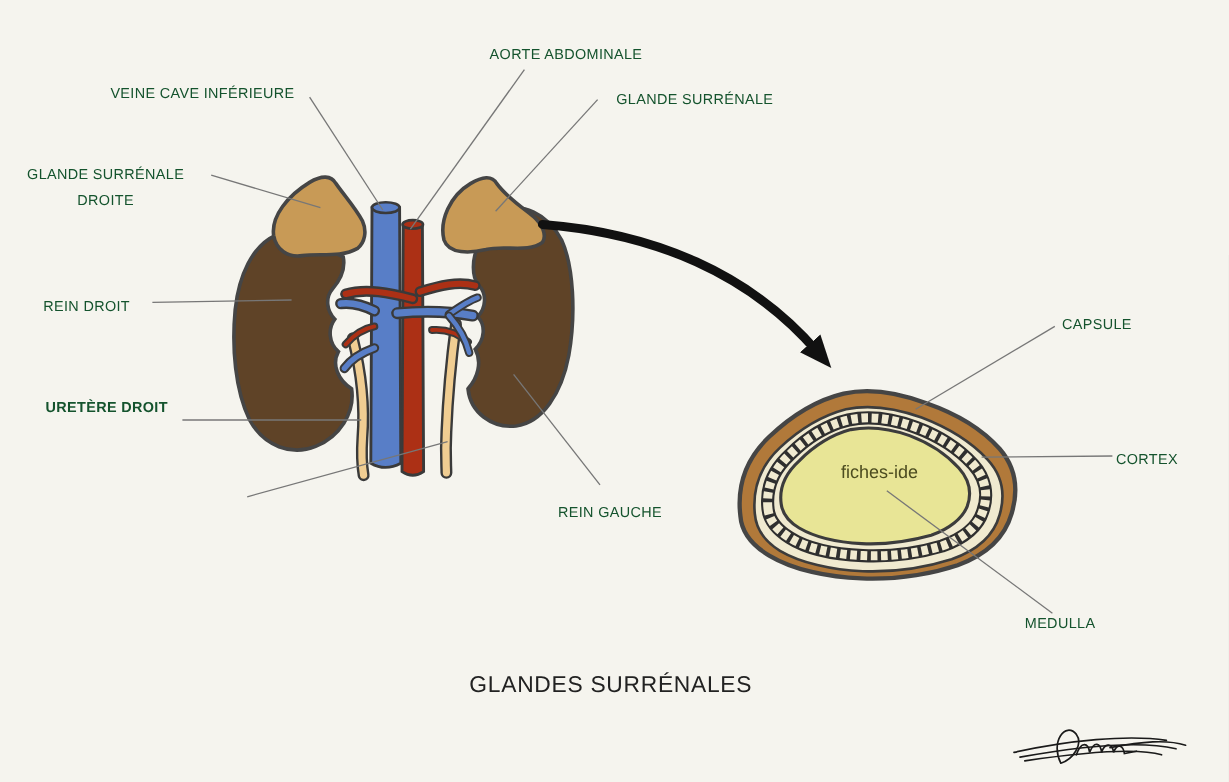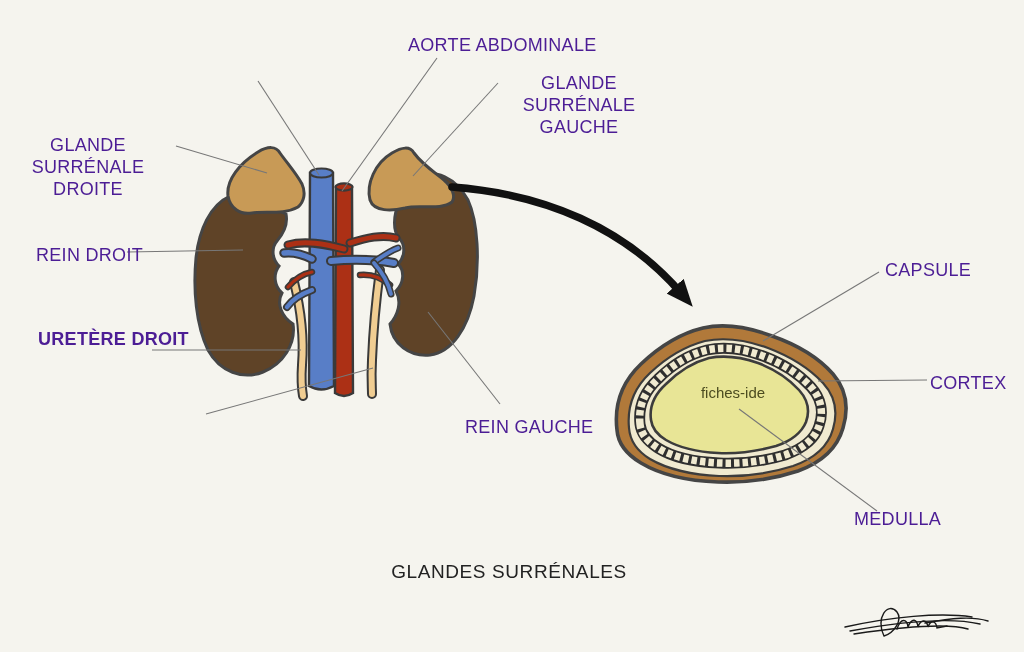--- a/index.html
+++ b/index.html
@@ -4,23 +4,23 @@
 <style>
   html,body{margin:0;padding:0;background:#e9e9e4;}
   .canvas{
     position:relative;width:1024px;height:652px;overflow:hidden;
     background:#f5f4ee;
     font-family:"Liberation Sans",sans-serif;
   }
   .canvas svg{position:absolute;left:0;top:0;}
   .lbl{
     position:absolute;
-    font-size:18px;
+    font-size:12px;
     letter-spacing:.3px;
-    color:#4c1d95;
+    color:#14532d;
     white-space:nowrap;
     line-height:22px;
   }
   .lbl.center{text-align:center;white-space:normal;}
   .title{
     position:absolute;
     font-size:19px;
     font-weight:normal;
     letter-spacing:.6px;
     color:#222;
@@ -118,24 +118,24 @@
       <path d="M845,627 C890,617 940,612 972,617"></path>
       <path d="M850,631 C900,622 950,617 980,624"></path>
       <path d="M854,634 C902,627 948,623 968,629"></path>
       <path d="M884,636 C875,618 888,601 897,612 C903,620 894,633 884,636"></path>
       <path d="M897,629 C901,617 907,619 908,627 C912,617 917,619 918,627 C921,618 927,620 928,627 C931,619 936,621 937,628 L947,626"></path>
       <path d="M925,623 C952,618 972,616 988,621"></path>
     </g>
   </svg>
 
   <div class="lbl" style="left:408px;top:34px;">AORTE ABDOMINALE</div>
+  <div class="lbl" style="left:92px;top:67px;">VEINE CAVE INFÉRIEURE</div>
 
   <div class="lbl center" style="left:503px;top:72px;width:152px;">
     <span style="display:block;">GLANDE SURRÉNALE</span>
-    <span style="display:block;">GAUCHE</span>
   </div>
 
   <div class="lbl center" style="left:12px;top:134px;width:152px;">
     <span style="display:block;">GLANDE SURRÉNALE</span>
     <span style="display:block;">DROITE</span>
   </div>
 
   <div class="lbl" style="left:36px;top:244px;">REIN DROIT</div>
   <div class="lbl" style="left:38px;top:328px;font-weight:bold;">URETÈRE DROIT</div>
   <div class="lbl" style="left:465px;top:416px;">REIN GAUCHE</div>

